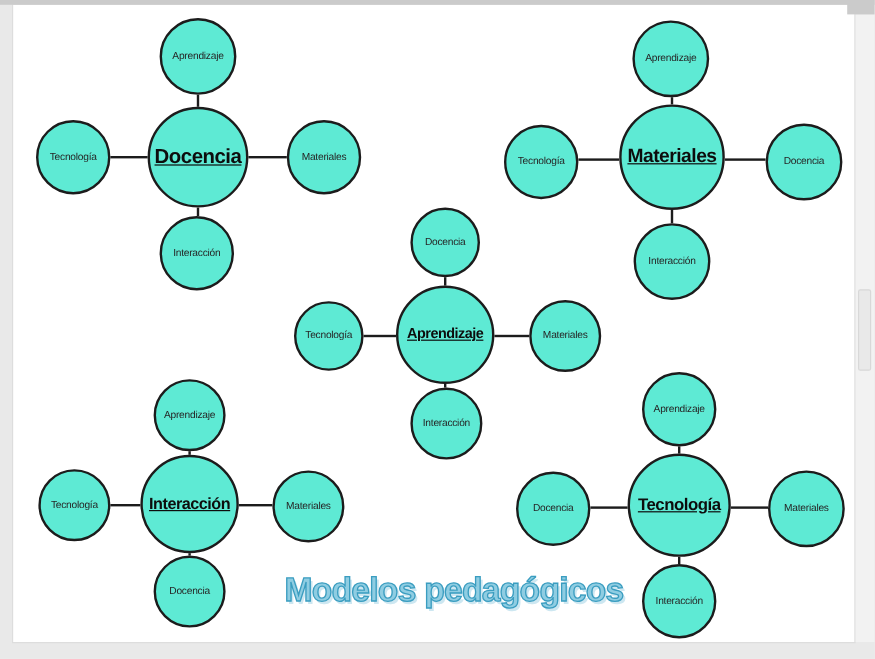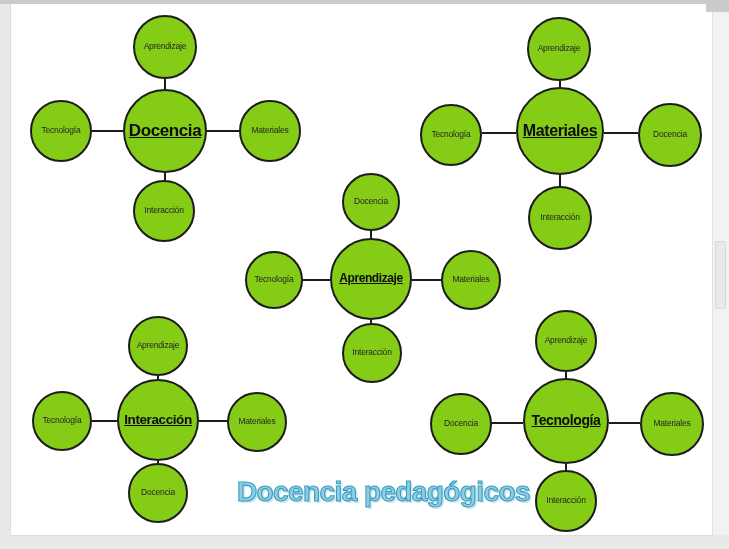--- a/index.html
+++ b/index.html
@@ -1,19 +1,19 @@
 <!DOCTYPE html>
 <html><head>
 <meta charset="utf-8">
 <style>
   html,body { margin:0; padding:0; background:#e9e9e9; font-family:"Liberation Sans", sans-serif; }
   #app { position:relative; width:729px; height:549px; background:#e9e9e9; overflow:hidden; }
   #slide { position:absolute; left:11px; top:4px; width:701px; height:531px; background:#ffffff; box-shadow:0 0 0 1px #dddddd; }
   #diagram-layer { position:absolute; left:0; top:0; width:729px; height:549px; }
-  .node { position:absolute; background:#84cc16; border:2px solid #1c1c1c; border-radius:50%;
+  .node { position:absolute; background:#5eead4; border:2px solid #1c1c1c; border-radius:50%;
           display:flex; align-items:center; justify-content:center; text-align:center;
           box-sizing:border-box; z-index:2; }
   .node .sat-label { font-size:8.5px; letter-spacing:-0.2px; color:#262626; line-height:1.1; }
   .node .hub-label { font-weight:bold; text-decoration:underline; color:#0d0d0d; letter-spacing:-0.4px; line-height:1.1; }
   .conn { position:absolute; background:#1c1c1c; z-index:1; }
   #slide-title { position:absolute; left:237px; top:476px; white-space:nowrap; z-index:3;
           font-size:28px; font-weight:bold; letter-spacing:-0.6px;
           color:#8fcde2; -webkit-text-stroke:1.1px #3a9dc0; text-shadow:2px 2px 0 #cde7f1; }
   #top-strip { position:absolute; left:0; top:0; width:729px; height:4px; background:#cbcbcb; z-index:5; }
   #corner-notch { position:absolute; left:706px; top:0; width:23px; height:12px; background:#cbcbcb; z-index:6; }
@@ -115,18 +115,18 @@
       <div class="node" style="left: 430px; top: 393px; width: 62px; height: 62px;">
         <span class="sat-label">Docencia</span>
       </div>
       <div class="node" style="left: 640px; top: 392px; width: 64px; height: 64px;">
         <span class="sat-label">Materiales</span>
       </div>
       <div class="node" style="left: 535px; top: 470px; width: 62px; height: 62px;">
         <span class="sat-label">Interacción</span>
       </div>
     </div>
-  <div id="slide-title">Docencia pedagógicos</div>
+  <div id="slide-title">Modelos pedagógicos</div>
   <div id="top-strip"></div>
   <div id="corner-notch"></div>
   <div id="scroll-track"></div>
   <div id="scroll-thumb"></div>
 </div>
 
 </body></html>

